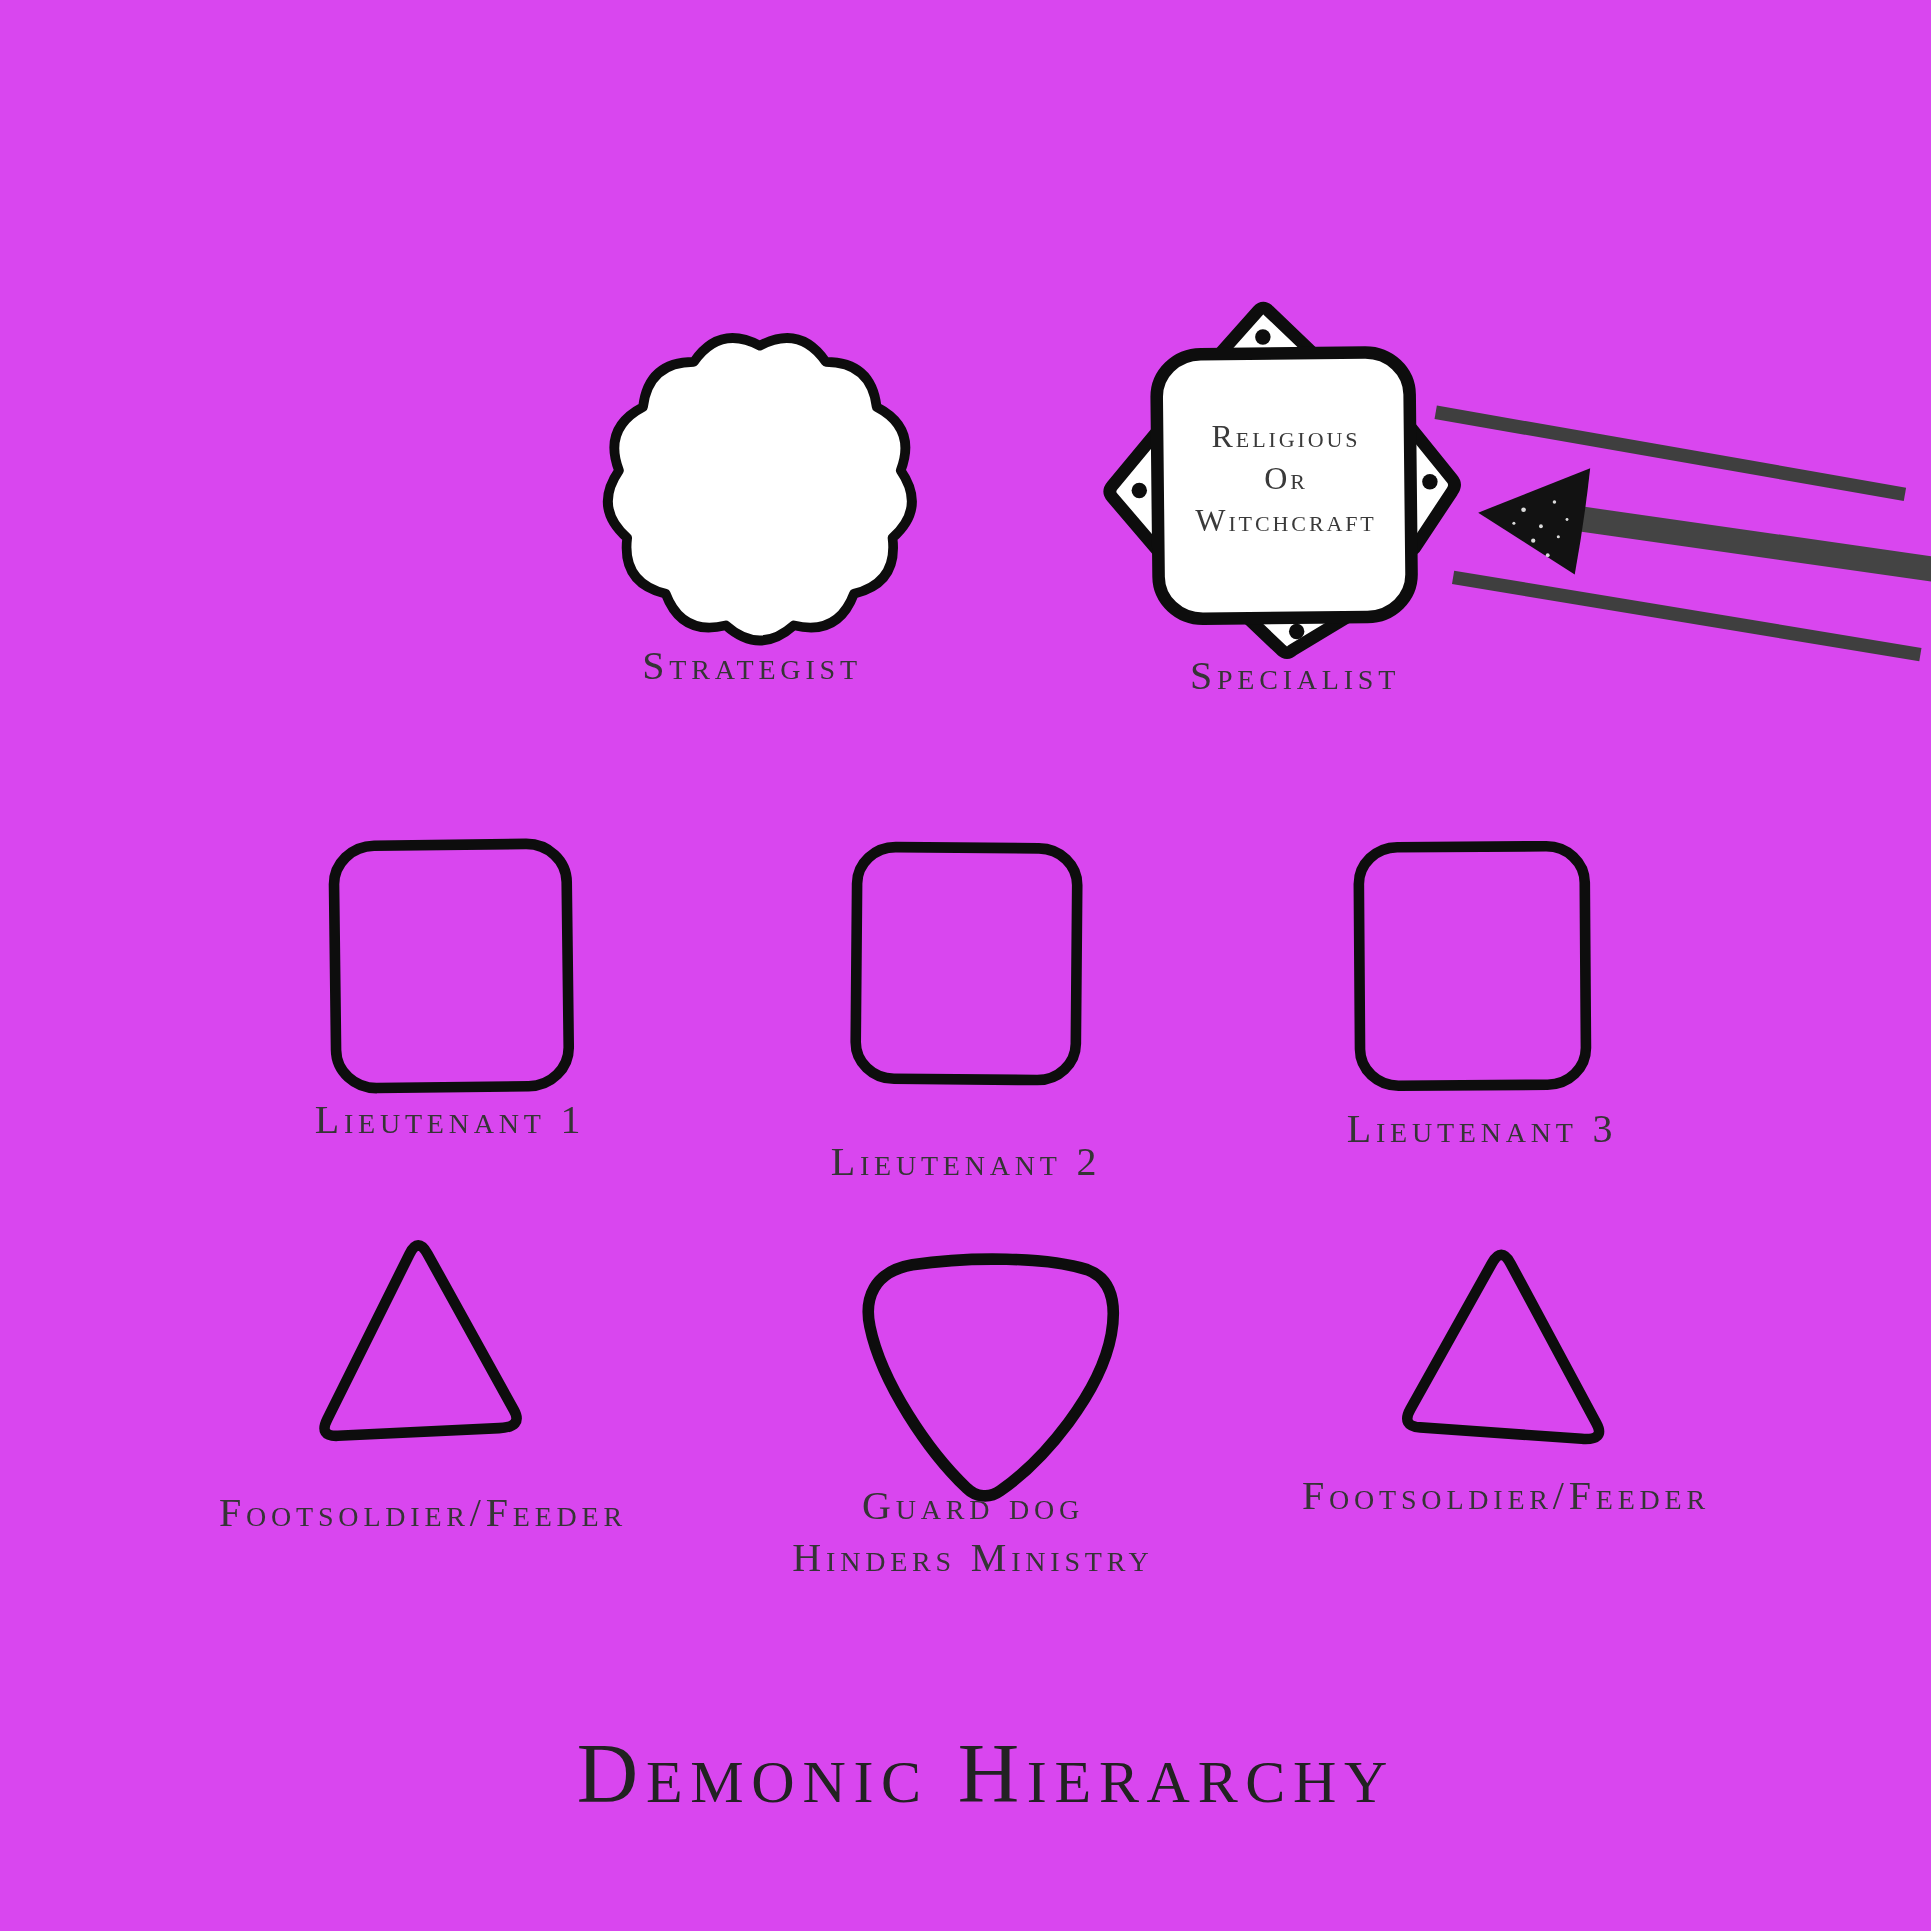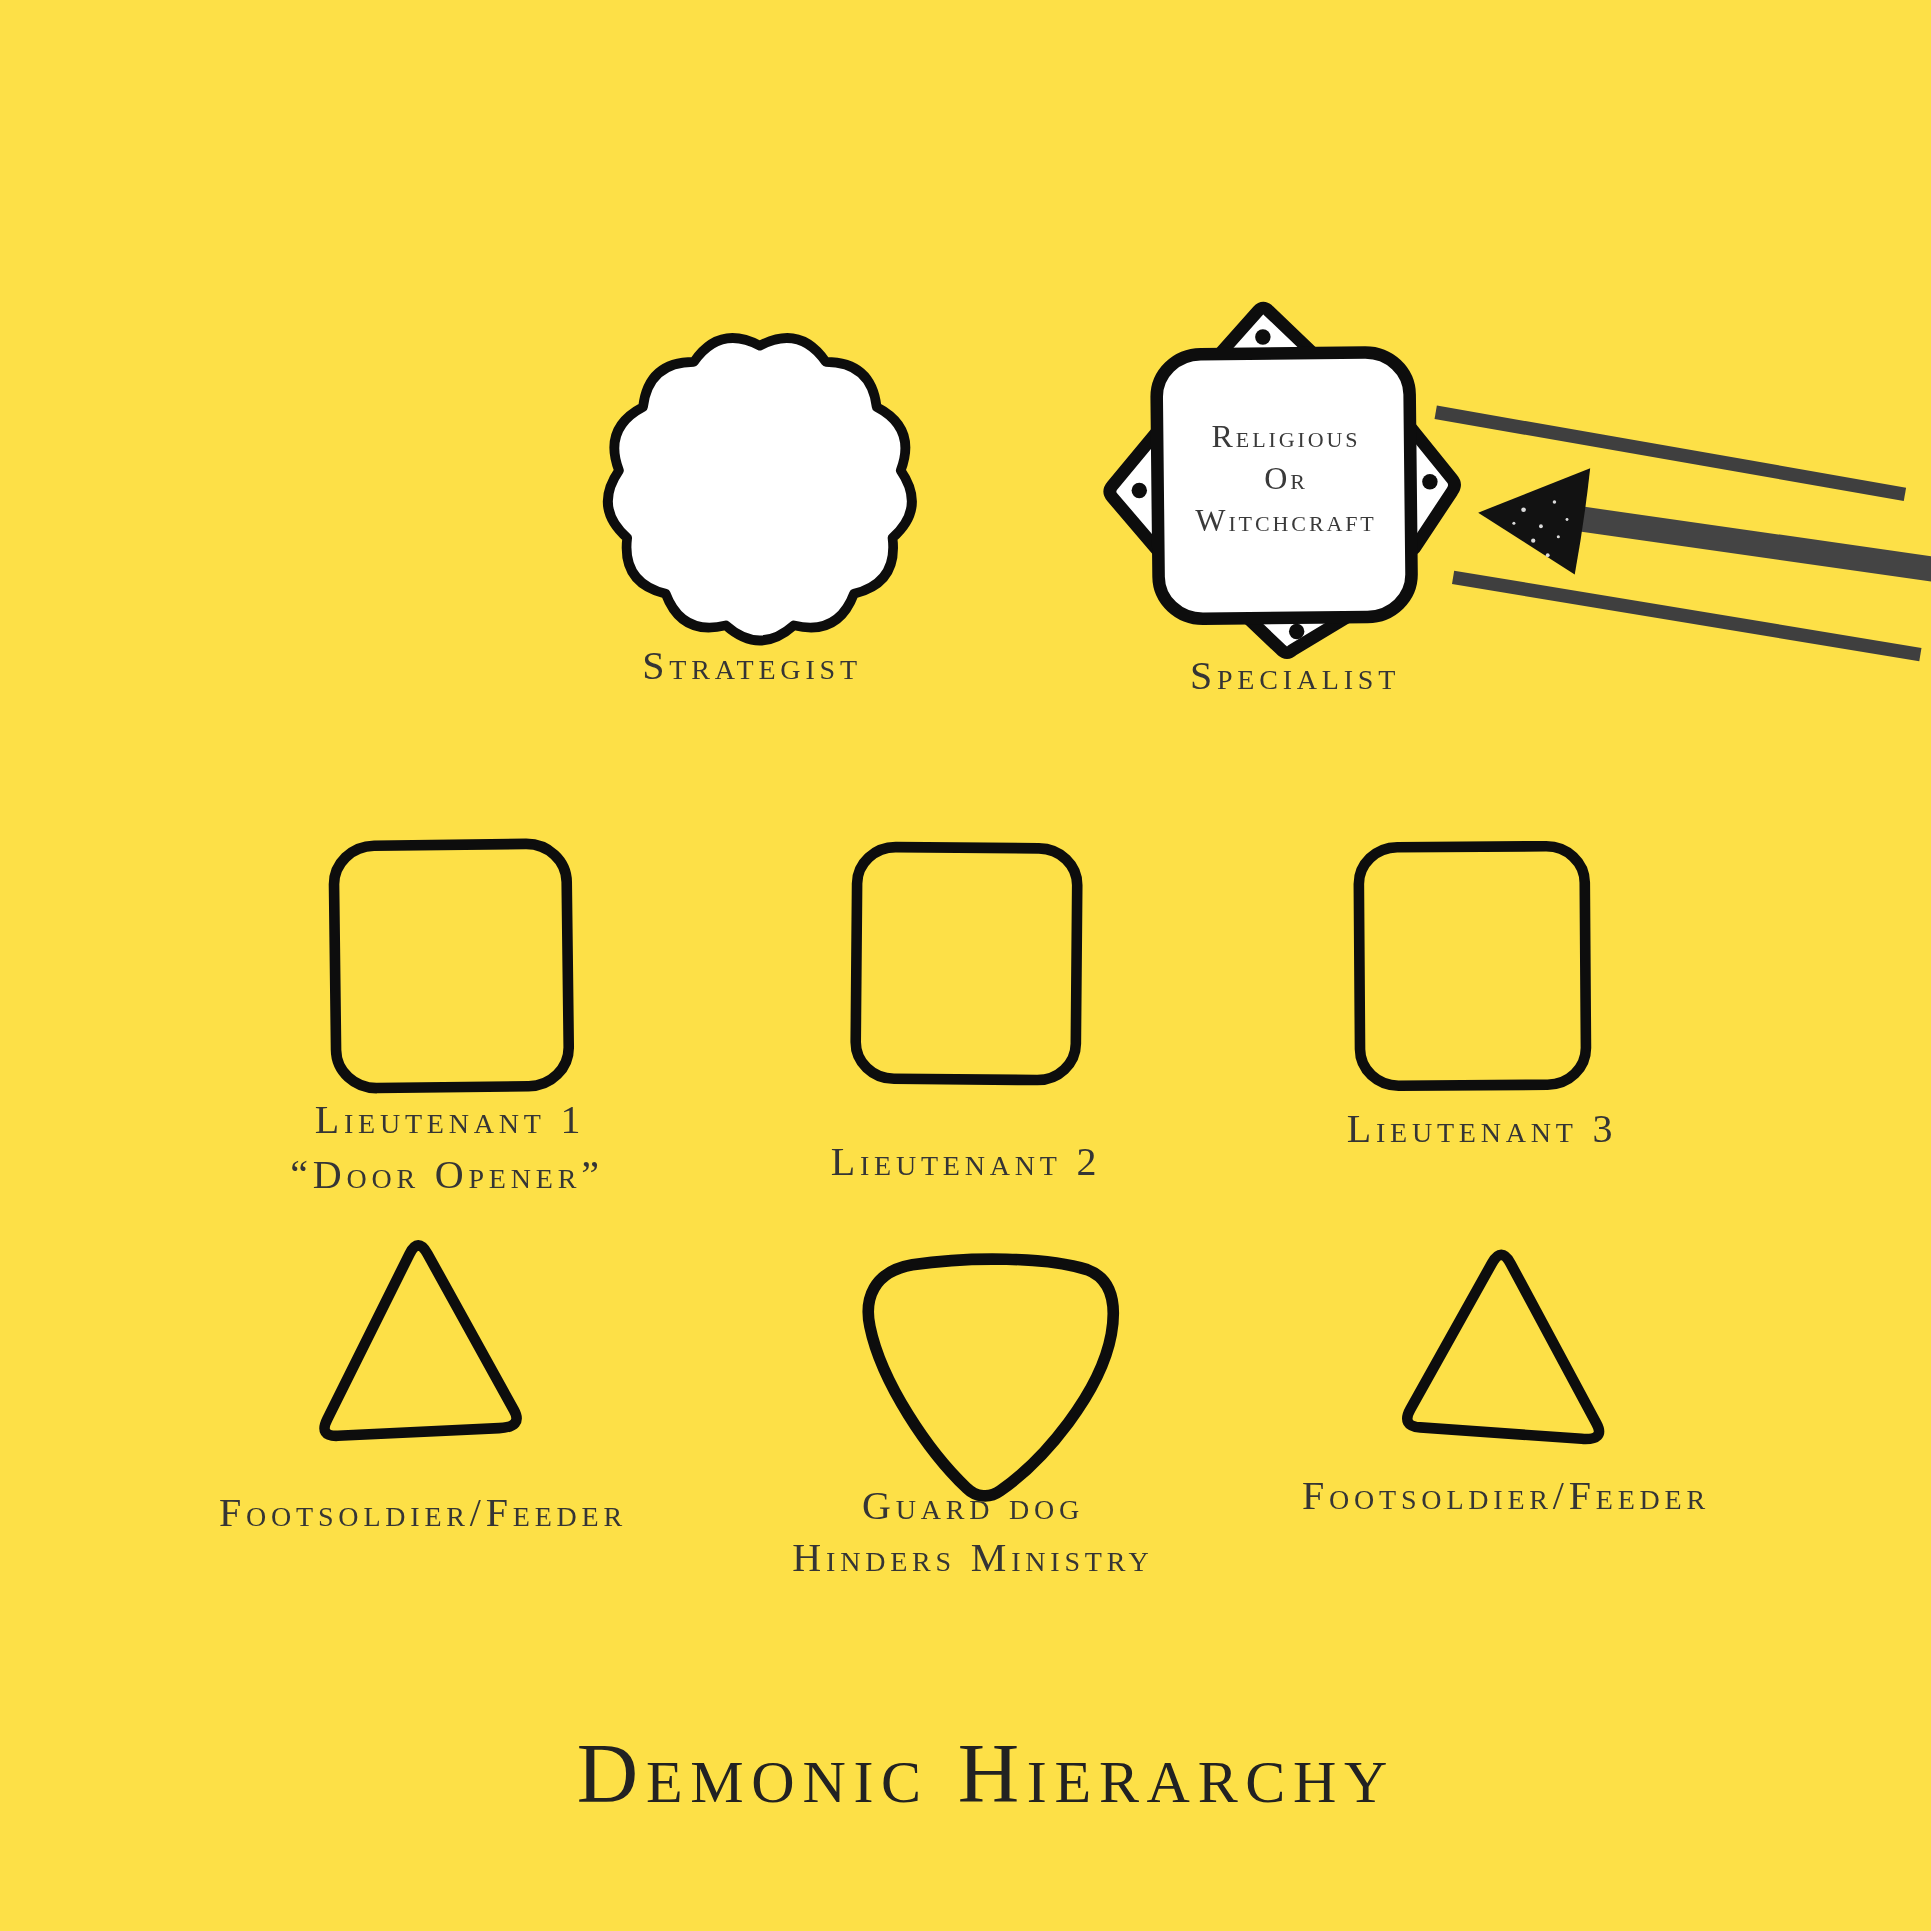--- a/index.html
+++ b/index.html
@@ -1,19 +1,19 @@
 <!DOCTYPE html>
 <html><head>
 <meta charset="utf-8">
 <style>
   html,body{margin:0;padding:0;background:#ffffff;}
   .canvas{
     position:relative;
     width:1931px;height:1931px;
-    background:#fde047;
+    background:#d946ef;
     font-family:"Liberation Serif", serif;
     overflow:hidden;
   }
   .shape-layer{position:absolute;left:0;top:0;width:1931px;height:1931px;}
   .lbl{
     position:absolute;
     transform:translateX(-50%);
     white-space:nowrap;
     font-variant:small-caps;
     color:#353535;
@@ -119,21 +119,20 @@
   <div class="inner-lbl" style="left:1286px; top:415px;">
     <div>Religious</div>
     <div>Or</div>
     <div>Witchcraft</div>
   </div>
 
   <div class="lbl" style="left:752px;  top:644px;">Strategist</div>
   <div class="lbl" style="left:1295px; top:654px;">Specialist</div>
 
   <div class="lbl" style="left:450px;  top:1098px;">Lieutenant 1</div>
-  <div class="lbl" style="left:447px;  top:1153px;">“Door Opener”</div>
   <div class="lbl" style="left:966px; top:1140px;">Lieutenant 2</div>
   <div class="lbl" style="left:1482px; top:1107px;">Lieutenant 3</div>
 
   <div class="lbl" style="left:423px;  top:1491px;">Footsoldier/Feeder</div>
   <div class="lbl" style="left:973px; top:1484px;text-align:right;">Guard dog</div>
   <div class="lbl" style="left:973px; top:1536px;">Hinders Ministry</div>
   <div class="lbl" style="left:1506px; top:1474px;">Footsoldier/Feeder</div>
 
   <div class="title-line" style="left:975px; top:1731px;margin-left:11px;">Demonic Hierarchy</div>
 

